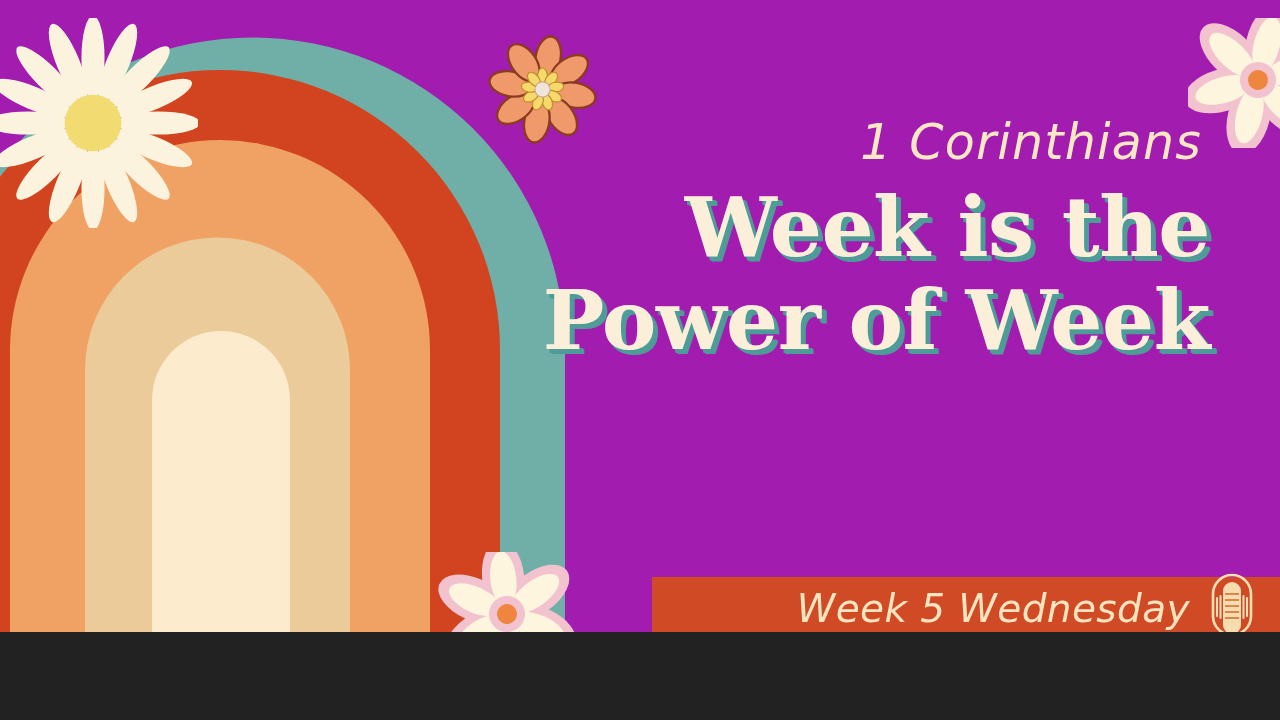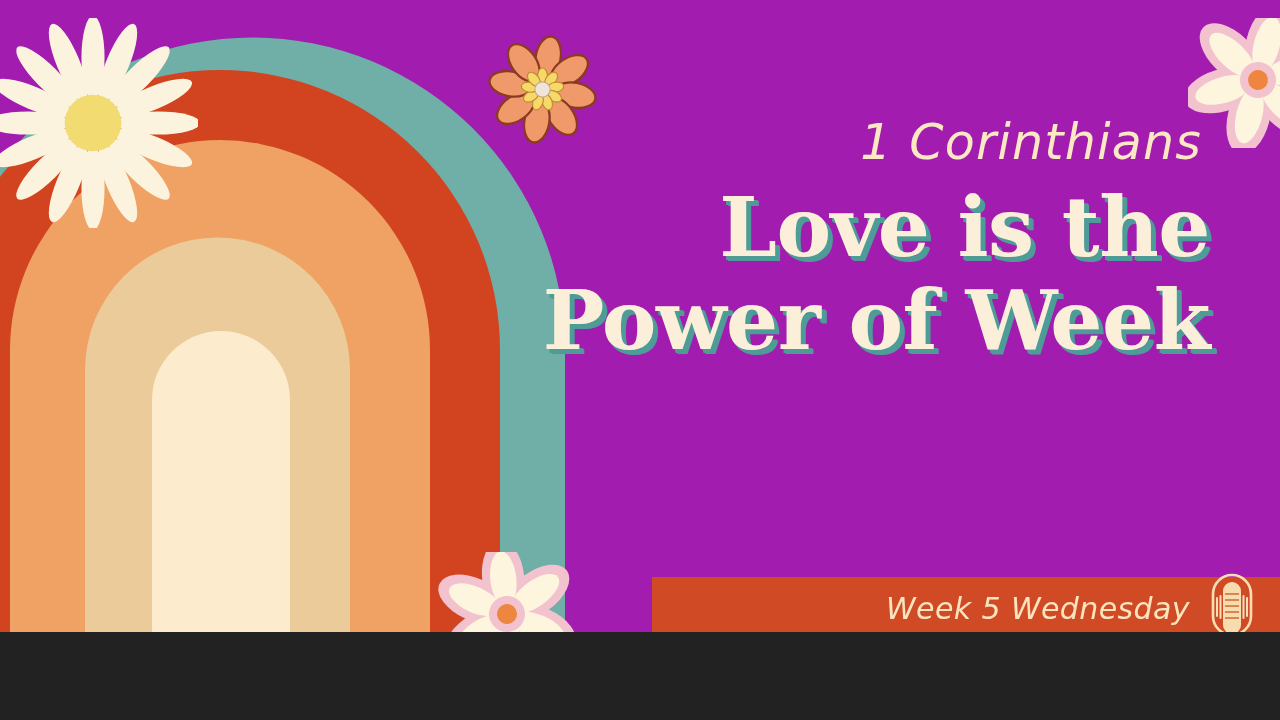--- a/index.html
+++ b/index.html
@@ -83,21 +83,21 @@
     display: flex;
     align-items: center;
     justify-content: flex-end;
     padding-right: 22px;
     box-sizing: border-box;
   }
   #banner-label {
     font-family: "DejaVu Sans", sans-serif;
     font-style: italic;
     font-weight: 400;
-    font-size: 30px;
+    font-size: 39px;
     color: #FBE4BE;
     letter-spacing: 0.4px;
     white-space: nowrap;
   }
   #mic-icon {
     margin-left: 16px;
     width: 52px;
     height: 86px;
     flex: 0 0 auto;
     position: relative;
@@ -332,21 +332,21 @@
           </g>
       </g>
       <circle r="18" fill="#F2C3CE"></circle>
       <circle r="10" fill="#EE8640"></circle>
     </g>
   </svg>
 
   <div id="text-block">
     <div id="subtitle">1 Corinthians</div>
     <div id="main-title">
-      <span class="tline">Love is the</span>
+      <span class="tline">Week is the</span>
       <span class="tline">Power of Week</span>
     </div>
   </div>
 
   <div id="banner">
     <span id="banner-label">Week 5 Wednesday</span>
     <svg id="mic-icon" viewBox="0 0 52 86">
 
       <path d="M 7 22 A 19 19 0 0 1 45 22 L 45 44 A 19 19 0 0 1 7 44 Z" fill="none" stroke="#FADFB4" stroke-width="2.6"></path>
 

